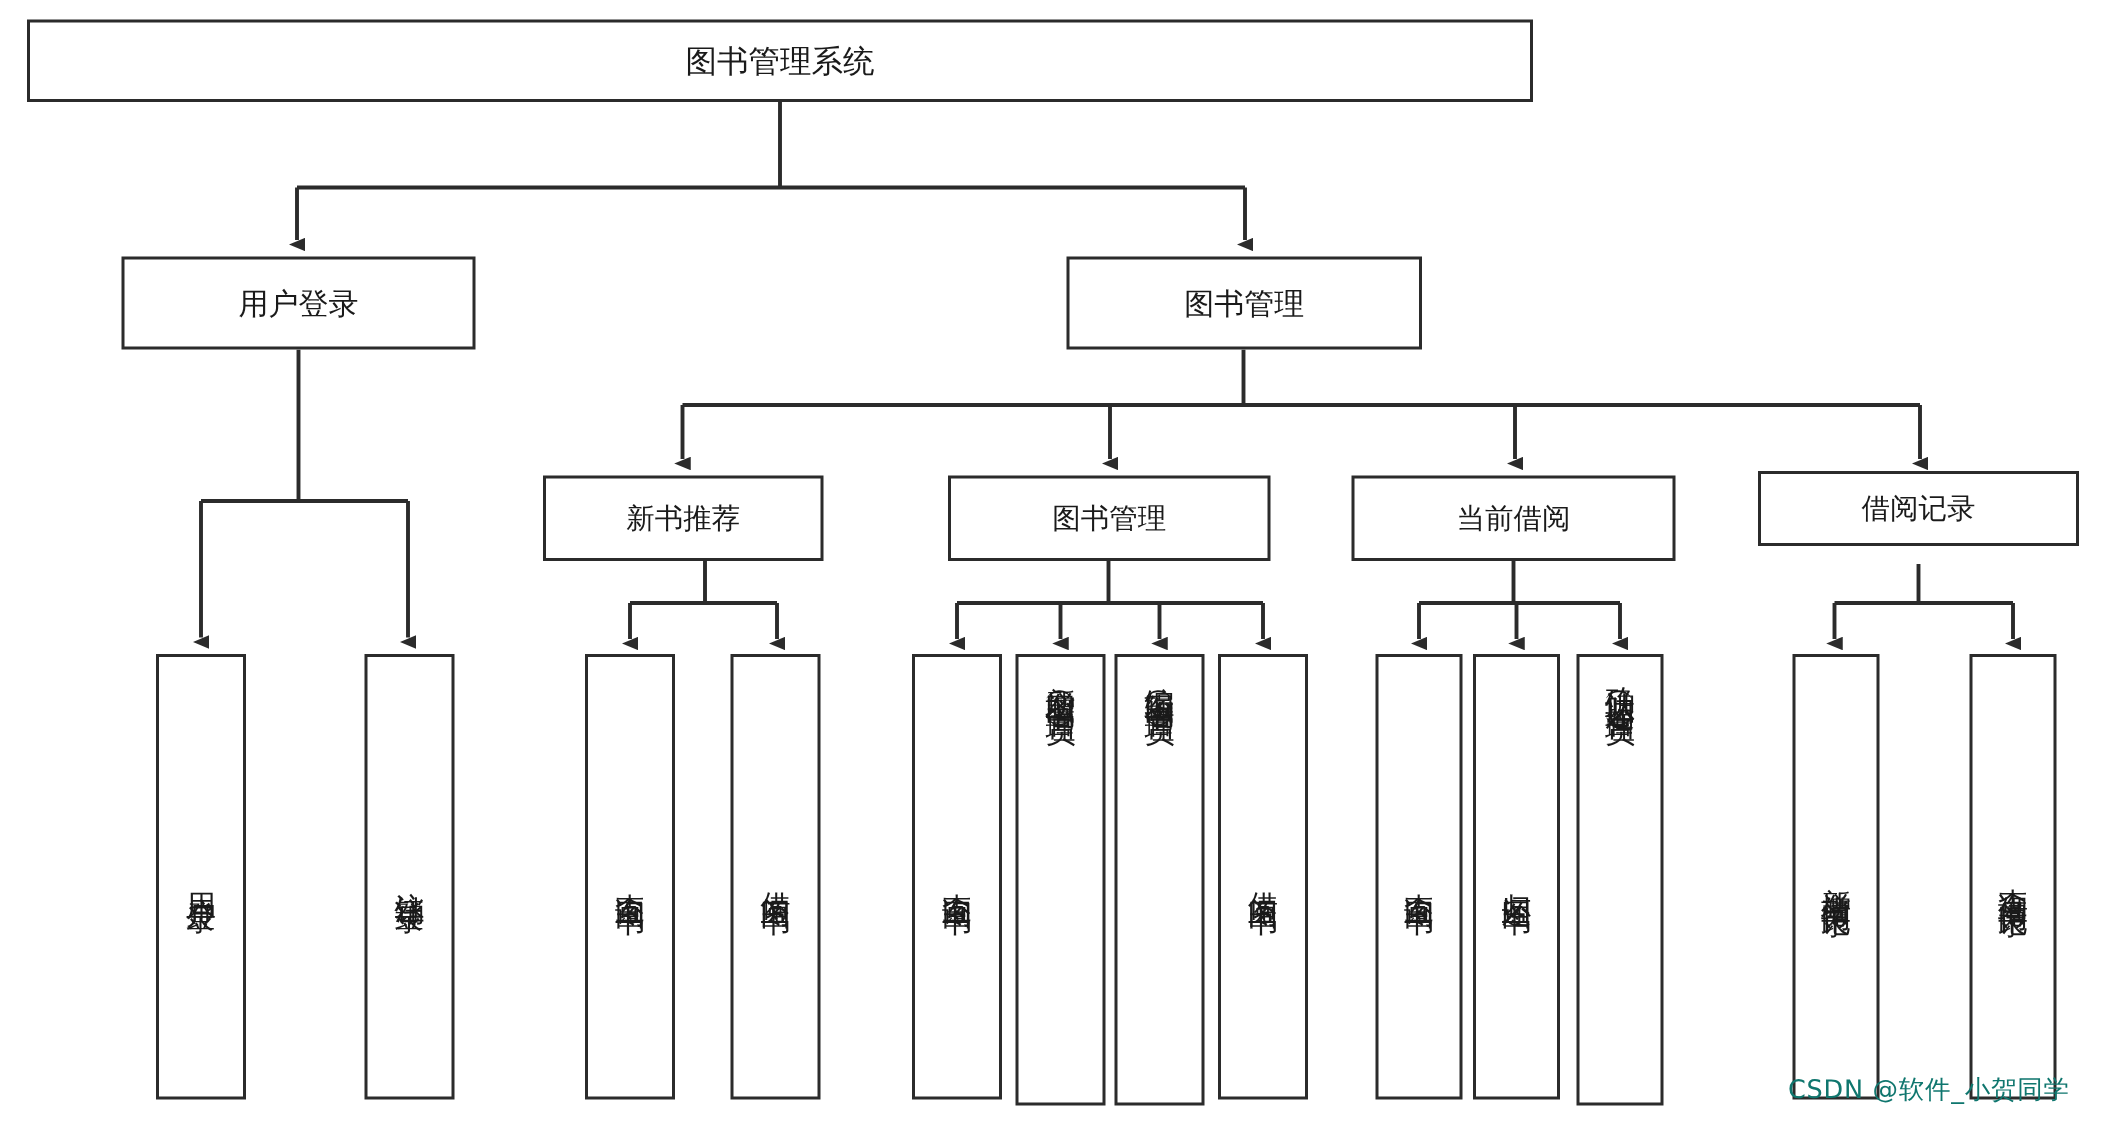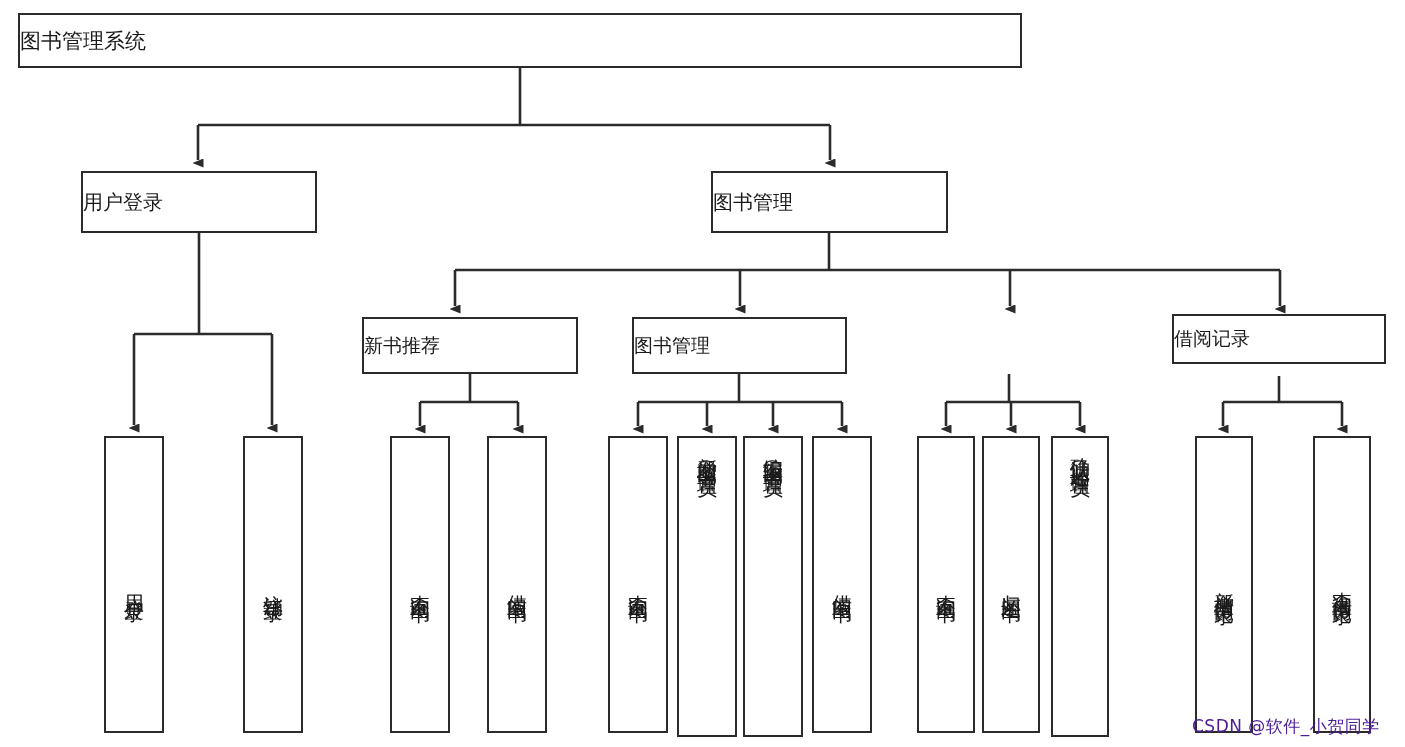--- a/index.html
+++ b/index.html
@@ -25,20 +25,21 @@
     height: 747px;
     pointer-events: none;
   }
   .node {
     position: absolute;
     box-sizing: border-box;
     border: 2px solid #2b2b2b;
     background: #ffffff;
     display: flex;
     align-items: center;
+    justify-content: center;
     text-align: center;
     color: #1a1a1a;
   }
   .node.root {
     font-size: 21px;
   }
   .node.level2 {
     font-size: 20px;
   }
   .node.level3 {
@@ -64,21 +65,21 @@
     justify-content: center;
     width: 100%;
     height: 100%;
   }
   .leafwrap.topalign {
     align-items: flex-start;
   }
   .watermark {
     position: absolute;
     font-size: 17px;
-    color: #4c1d95;
+    color: #0f766e;
     white-space: nowrap;
     letter-spacing: 0.5px;
   }
 </style>
 </head>
 <body>
 
 <div id="canvas">
 
   <svg class="edges" viewBox="0 0 1405 747">
@@ -136,28 +137,31 @@
   </div>
 
   <div class="node level2" style="left:81px; top:171px; width:236px; height:62px;">
     <span>用户登录</span>
   </div>
 
   <div class="node level2" style="left:711px; top:171px; width:237px; height:62px;">
     <span>图书管理</span>
   </div>
 
-  <div class="node level3" style="left:362px; top:317px; width:216px; height:57px;">
+  <div class="node level3" style="left:362px; top:317px; width:187px; height:57px;">
     <span>新书推荐</span>
   </div>
 
   <div class="node level3" style="left:632px; top:317px; width:215px; height:57px;">
     <span>图书管理</span>
   </div>
 
+  <div class="node level3" style="left:901px; top:317px; width:216px; height:57px;">
+    <span>当前借阅</span>
+  </div>
 
   <div class="node level3" style="left:1172px; top:314px; width:214px; height:50px;">
     <span>借阅记录</span>
   </div>
 
   <div class="node leaf" style="left:104px; top:436px; width:60px; height:297px;">
     <div class="leafwrap">
       <span class="vtext">用户登录</span>
     </div>
   </div>

